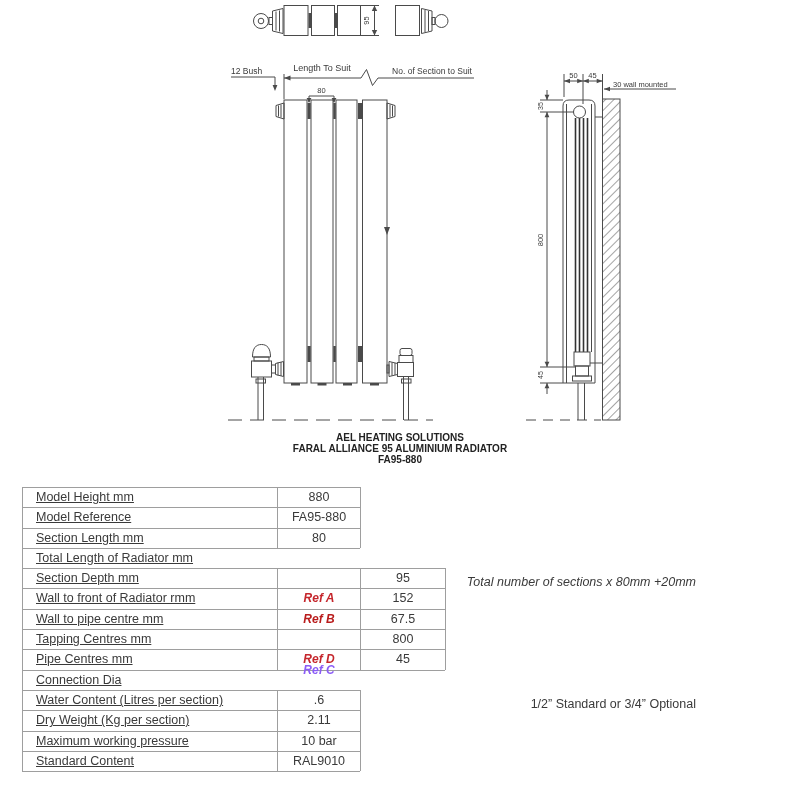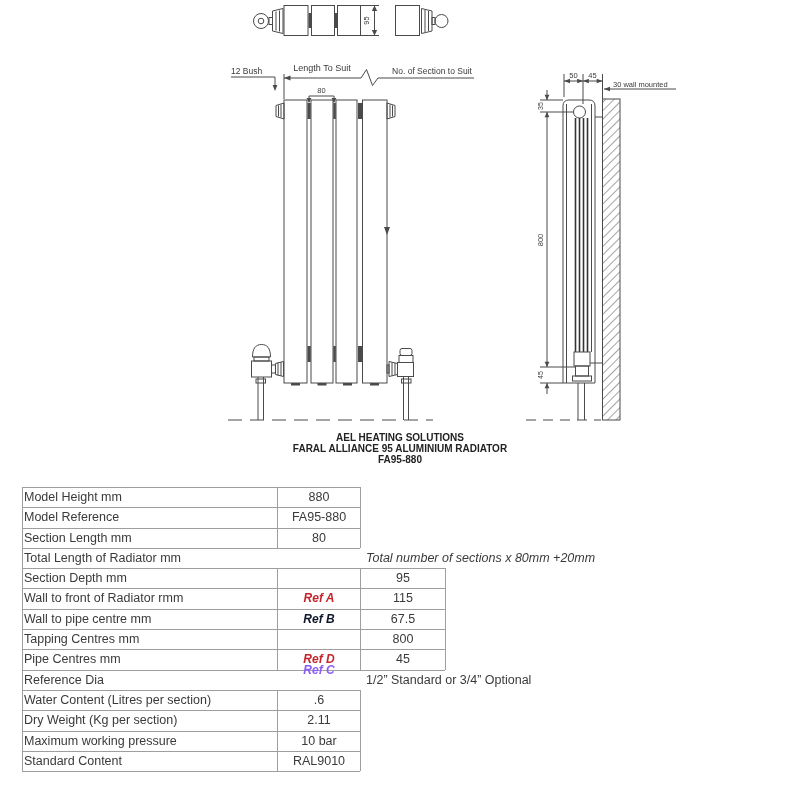--- a/index.html
+++ b/index.html
@@ -7,25 +7,25 @@
           font-family:"Liberation Sans",sans-serif;}
   #drawing{position:absolute;left:0;top:0;}
   svg .ln{stroke:#4a4a4a;fill:none;stroke-width:1;}
   svg .fl{fill:#4a4a4a;stroke:none;}
   svg .dk{stroke:#333;stroke-width:1.6;fill:none;}
   svg text.dt{font-family:"Liberation Sans",sans-serif;fill:#3a3a3a;}
   .titleline{position:absolute;left:200px;width:400px;text-align:center;
              font-weight:bold;color:#222;font-size:10px;line-height:11px;}
   .gline{position:absolute;background:#9e9e9e;}
   .tcell{position:absolute;height:20px;line-height:21px;font-size:12.5px;color:#3a3a3a;white-space:nowrap;}
-  .tlabel{left:24px;}
+  .tlabel{left:36px;text-decoration:underline;}
   .tval{left:278px;width:82px;text-align:center;}
   .tval3{left:361px;width:84px;text-align:center;}
   .tref{left:278px;width:82px;text-align:center;font-style:italic;font-weight:bold;font-size:12px;}
-  .tnote{left:366px;width:330px;text-align:left;}
+  .tnote{left:366px;width:330px;text-align:right;margin-top:24px;}
   .italic{font-style:italic;}
 </style>
 </head>
 <body>
 
 <div id="canvas">
 
   <svg id="drawing" width="800" height="475" viewBox="0 0 800 475">
     <defs>
       <pattern id="hatch" patternUnits="userSpaceOnUse" width="6" height="6" patternTransform="rotate(45)">
@@ -228,35 +228,35 @@
     <div class="tcell tval" style="top:528px">80</div>
 
     <div class="tcell tlabel" style="top:548px">Total Length of Radiator mm</div>
     <div class="tcell tnote italic" style="top:548px">Total number of sections x 80mm +20mm</div>
 
     <div class="tcell tlabel" style="top:568px">Section Depth mm</div>
     <div class="tcell tval3" style="top:568px">95</div>
 
     <div class="tcell tlabel" style="top:588px">Wall to front of Radiator rmm</div>
     <div class="tcell tref" style="top:588px;color:#c5262c">Ref A</div>
-    <div class="tcell tval3" style="top:588px">115</div>
+    <div class="tcell tval3" style="top:588px">152</div>
 
     <div class="tcell tlabel" style="top:609px">Wall to pipe centre mm</div>
-    <div class="tcell tref" style="top:609px;color:#0f172a">Ref B</div>
+    <div class="tcell tref" style="top:609px;color:#b91c1c">Ref B</div>
     <div class="tcell tval3" style="top:609px">67.5</div>
 
     <div class="tcell tlabel" style="top:629px">Tapping Centres mm</div>
     <div class="tcell tref" style="top:660px;color:#8b5cf6">Ref C</div>
     <div class="tcell tval3" style="top:629px">800</div>
 
     <div class="tcell tlabel" style="top:649px">Pipe Centres mm</div>
     <div class="tcell tref" style="top:649px;color:#c5262c">Ref D</div>
     <div class="tcell tval3" style="top:649px">45</div>
 
-    <div class="tcell tlabel" style="top:670px">Reference Dia</div>
+    <div class="tcell tlabel" style="top:670px">Connection Dia</div>
     <div class="tcell tnote" style="top:670px">1/2” Standard or 3/4” Optional</div>
 
     <div class="tcell tlabel" style="top:690px">Water Content (Litres per section)</div>
     <div class="tcell tval" style="top:690px">.6</div>
 
     <div class="tcell tlabel" style="top:710px">Dry Weight (Kg per section)</div>
     <div class="tcell tval" style="top:710px">2.11</div>
 
     <div class="tcell tlabel" style="top:731px">Maximum working pressure</div>
     <div class="tcell tval" style="top:731px">10 bar</div>

